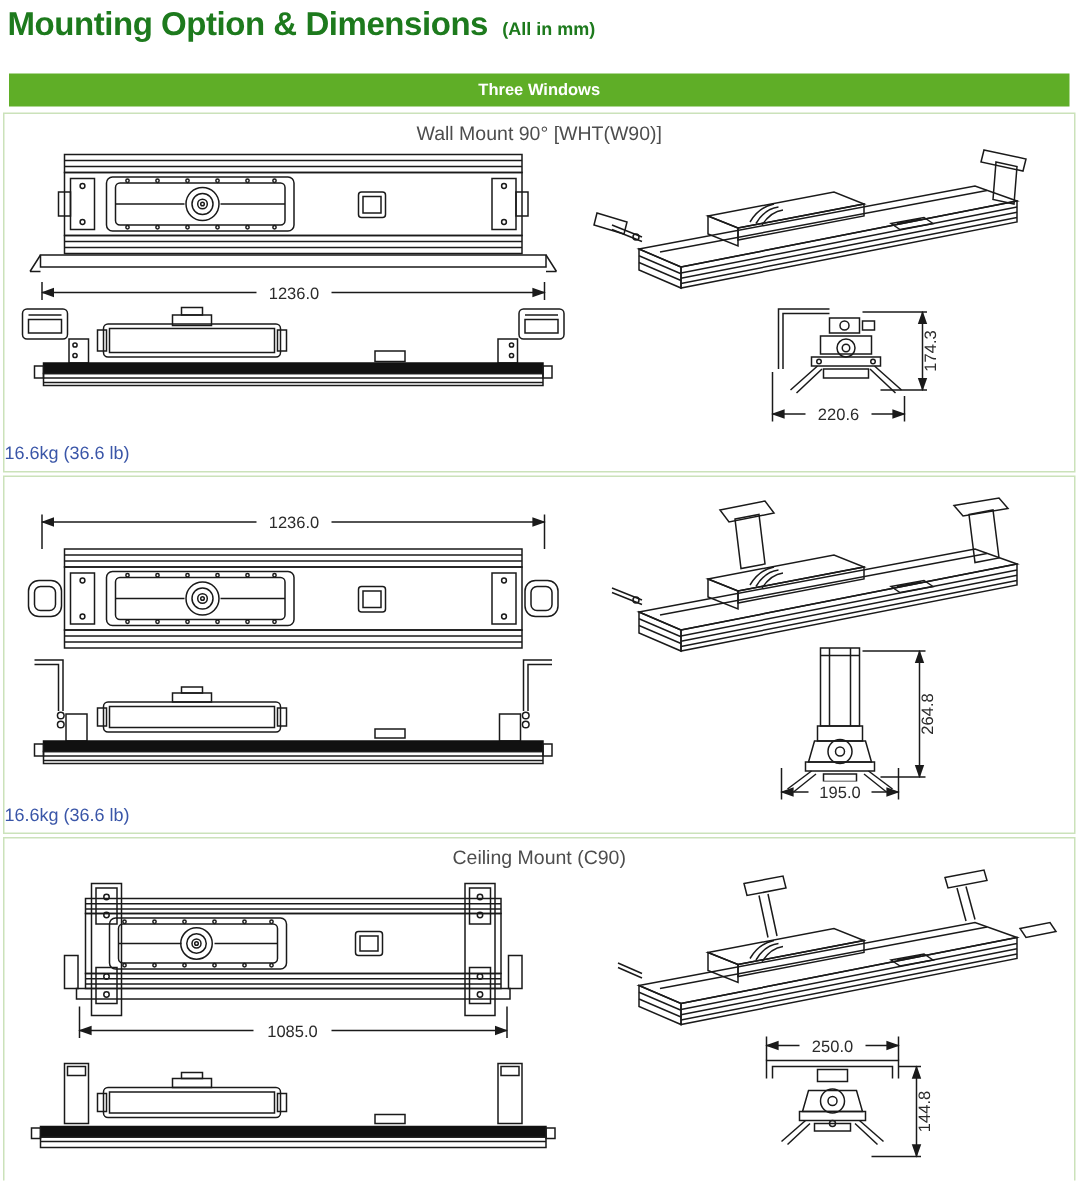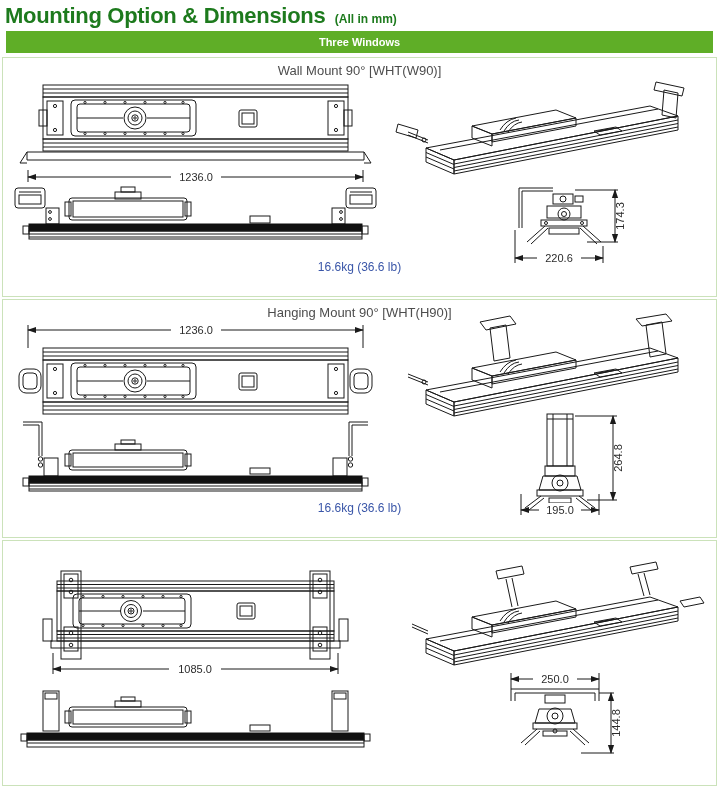--- a/index.html
+++ b/index.html
@@ -1,31 +1,31 @@
 <!DOCTYPE html>
 <html style="--title_green: #1d7a1d; --banner_green: #5fae27; --border_green: #cbe2ba; --weight_blue: #3a56a8;"><head>
 <meta charset="utf-8">
 <style>
   html,body{margin:0;padding:0;background:#fff;}
   body{width:719px;height:787px;font-family:"Liberation Sans",sans-serif;overflow:hidden;}
   .page{width:719px;height:787px;position:relative;background:#fff;}
 
-  .title-row{padding:3px 0 2px 5px;white-space:nowrap;}
+  .title-row{padding:3px 0 20px 5px;white-space:nowrap;}
   .title-main{font-size:22px;font-weight:bold;letter-spacing:-0.3px;color:var(--title_green,#1d7a1d);}
   .title-suffix{font-size:12px;font-weight:bold;color:var(--title_green,#1d7a1d);margin-left:5px;}
 
   .banner{margin:0 6px 4px 6px;height:22px;line-height:22px;background:var(--banner_green,#5fae27);
           color:#fff;text-align:center;font-size:11px;font-weight:bold;}
 
   .mount-section{position:relative;margin:0 2px 2px 2px;border:1px solid var(--border_green,#cbe2ba);background:#fff;}
   .s1{height:238px;padding-left:44px;} .s2{height:237px;} .s3{height:244px;}
 
   .section-title{position:absolute;top:5px;left:0;width:100%;text-align:center;
                  font-size:13px;color:#4d4d4d;}
-  .weight{position:absolute;bottom:22px;left:0;width:100%;text-align:center;
+  .weight{position:absolute;bottom:5px;left:0;width:100%;
           font-size:12px;color:var(--weight_blue,#3a56a8);}
 
   svg{position:absolute;overflow:visible;}
   .d line,.d rect,.d path,.d polyline,.d polygon,.d circle,.d ellipse{
       stroke:#1a1a1a;fill:none;stroke-width:1;}
   .d .dk{fill:#111;stroke:#111;}
   .d .bg{fill:#fff;stroke:none;}
   .d text{fill:#2b2b2b;stroke:none;font-family:"Liberation Sans",sans-serif;font-size:11px;}
   .d .dimtx{font-size:11px;}
 </style>
@@ -175,21 +175,20 @@
       <line x1="84" y1="10" x2="127" y2="10"></line>
         <line x1="96" y1="62" x2="127" y2="62"></line>
       <path d="M124,10 V62" marker-start="url(#arrow)" marker-end="url(#arrow)"></path>
       <text class="dimtx" text-anchor="middle" transform="rotate(-90 133,36)" x="133" y="36">174.3</text>
     </svg>
 
     <div class="weight">16.6kg (36.6 lb)</div>
   </section>
 
   <section class="mount-section s2">
-    <div class="section-title">Hanging Mount 90° [WHT(H90)]</div>
 
     <svg class="d" style="left:10px;top:22px" width="365" height="112" viewBox="0 0 365 112">
       <line x1="15" y1="3" x2="15" y2="14"></line>
         <line x1="350" y1="3" x2="350" y2="14"></line>
       <line x1="15" y1="14" x2="15" y2="26"></line>
         <line x1="350" y1="14" x2="350" y2="26"></line>
       <path d="M15,8 H350" marker-start="url(#arrow)" marker-end="url(#arrow)"></path>
       <rect class="bg" x="158" y="1" width="50" height="13"></rect>
       <text class="dimtx" x="183" y="12" text-anchor="middle">1236.0</text>
       <rect x="30" y="26" width="305" height="12"></rect>
@@ -305,20 +304,21 @@
       <line x1="84" y1="6" x2="126" y2="6"></line>
         <line x1="96" y1="90" x2="126" y2="90"></line>
       <path d="M122,6 V90" marker-start="url(#arrow)" marker-end="url(#arrow)"></path>
       <text class="dimtx" text-anchor="middle" transform="rotate(-90 131,48)" x="131" y="48">264.8</text>
     </svg>
 
     <div class="weight">16.6kg (36.6 lb)</div>
   </section>
 
   <section class="mount-section s3">
+    <div class="section-title">Ceiling Mount (C90)</div>
 
     <svg class="d" style="left:10px;top:26px" width="365" height="112" viewBox="0 0 365 112">
       <rect x="44" y="14" width="277" height="10"></rect>
       <line x1="44" y1="17.5" x2="321" y2="17.5"></line>
         <line x1="44" y1="21" x2="321" y2="21"></line>
       <rect x="44" y="24" width="277" height="40"></rect>
       <rect x="60" y="27" width="118" height="34" rx="4"></rect>
       <rect x="66" y="31" width="106" height="26" rx="3"></rect>
       <line x1="66" y1="44" x2="108" y2="44"></line>
         <line x1="130" y1="44" x2="172" y2="44"></line>

